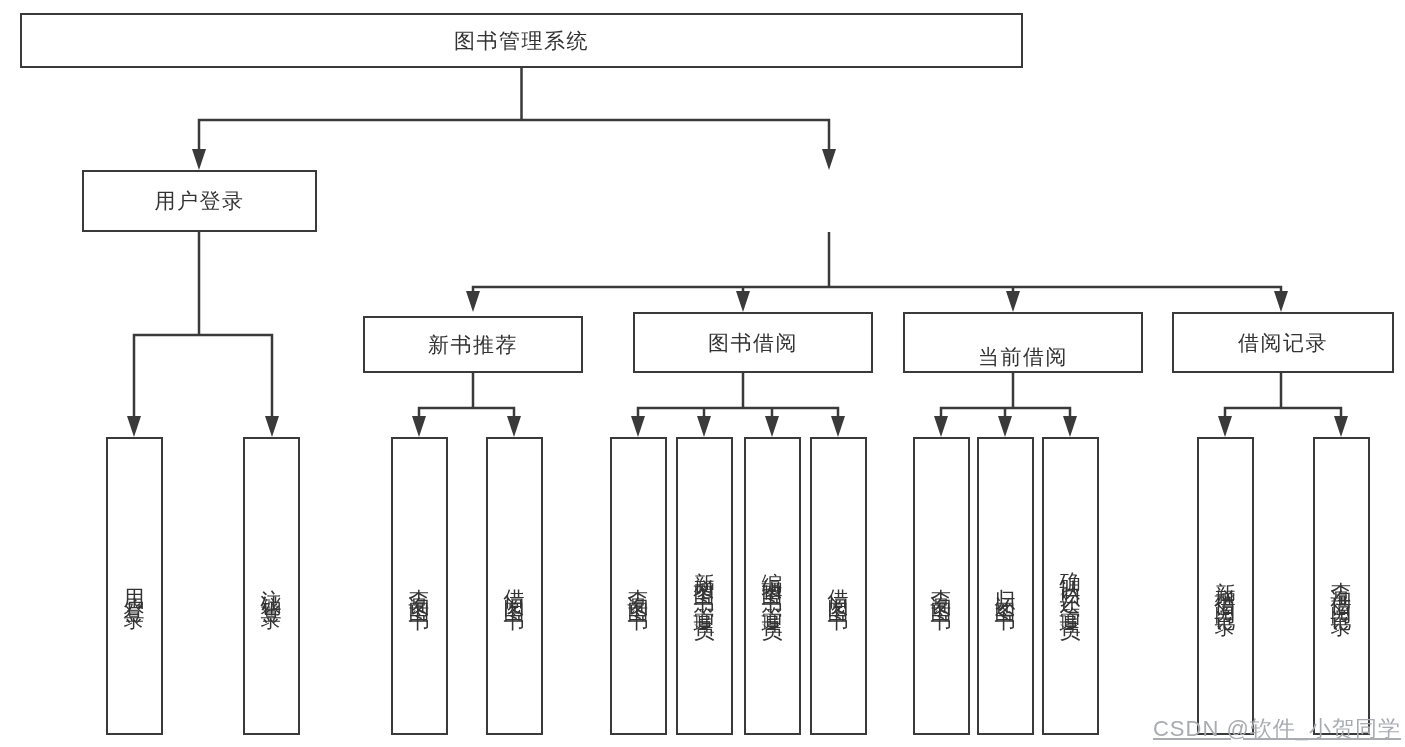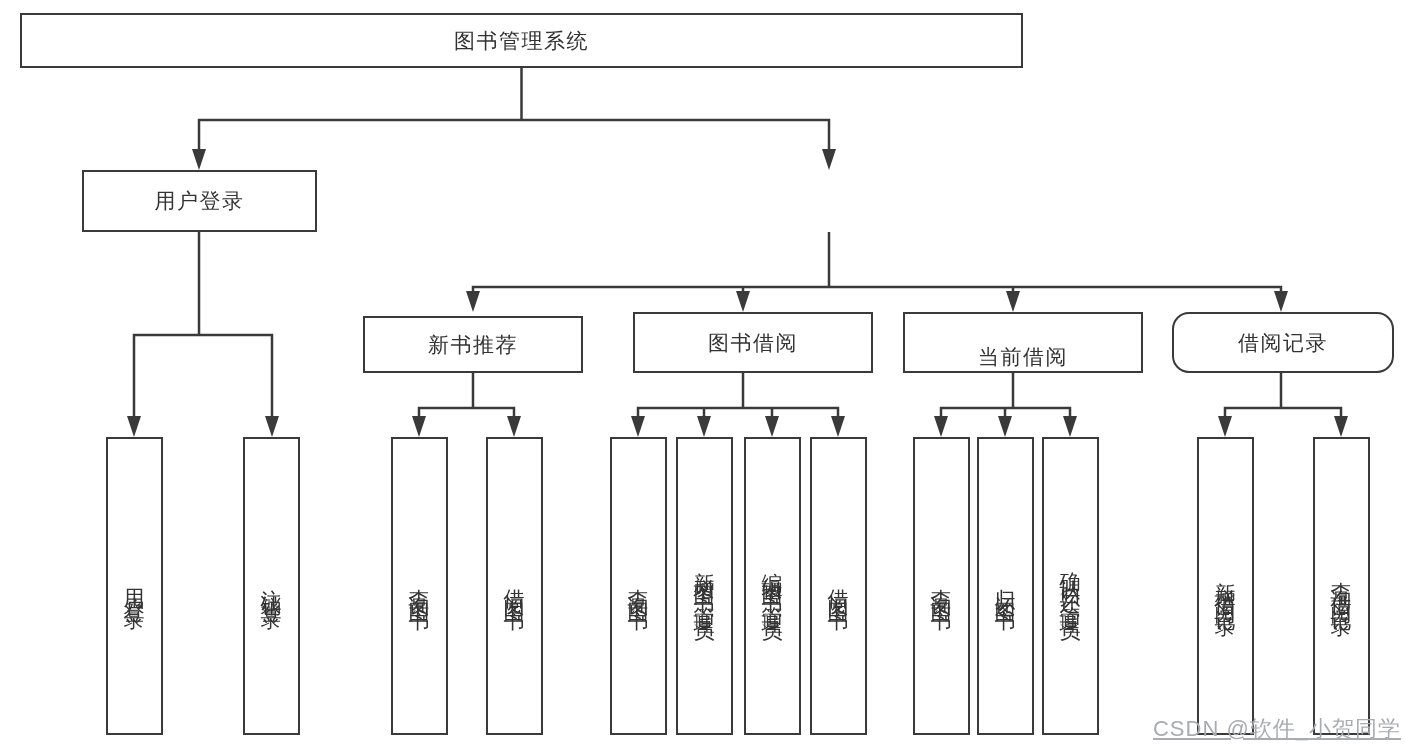--- a/index.html
+++ b/index.html
@@ -45,21 +45,21 @@
     line-height: 1;
     white-space: nowrap;
   }
   
   #n-root        { left: 20px;   top: 13px;  width: 1003px; height: 55px; }
   #n-login       { left: 82px;   top: 170px; width: 235px;  height: 62px; }
   #n-mgmt        { left: 712px;  top: 170px; width: 235px;  height: 62px; }
   #n-newbook     { left: 363px;  top: 316px; width: 220px;  height: 57px; }
   #n-borrow      { left: 633px;  top: 312px; width: 240px;  height: 61px; }
   #n-current     { left: 903px;  top: 312px; width: 240px;  height: 61px; align-items: flex-end; }
-  #n-records     { left: 1172px; top: 312px; width: 222px;  height: 61px; border-radius: 17px; }
+  #n-records     { left: 1172px; top: 312px; width: 222px;  height: 61px; }
   .leaf          { top: 437px; width: 57px; height: 298px; }
   #l-user-login  { left: 106px; }
   #l-logout      { left: 243px; }
   #l-nb-query    { left: 391px; }
   #l-nb-borrow   { left: 486px; }
   #l-bb-query    { left: 610px; }
   #l-bb-add      { left: 676px; }
   #l-bb-edit     { left: 744px; }
   #l-bb-borrow   { left: 810px; }
   #l-cb-query    { left: 913px; }

